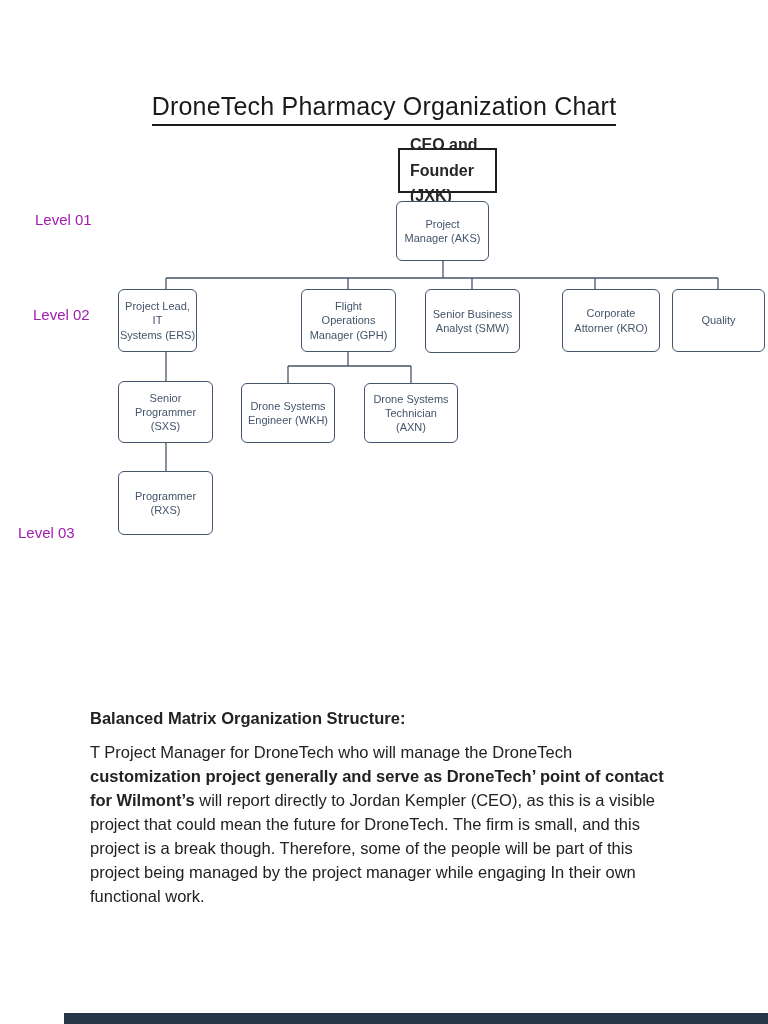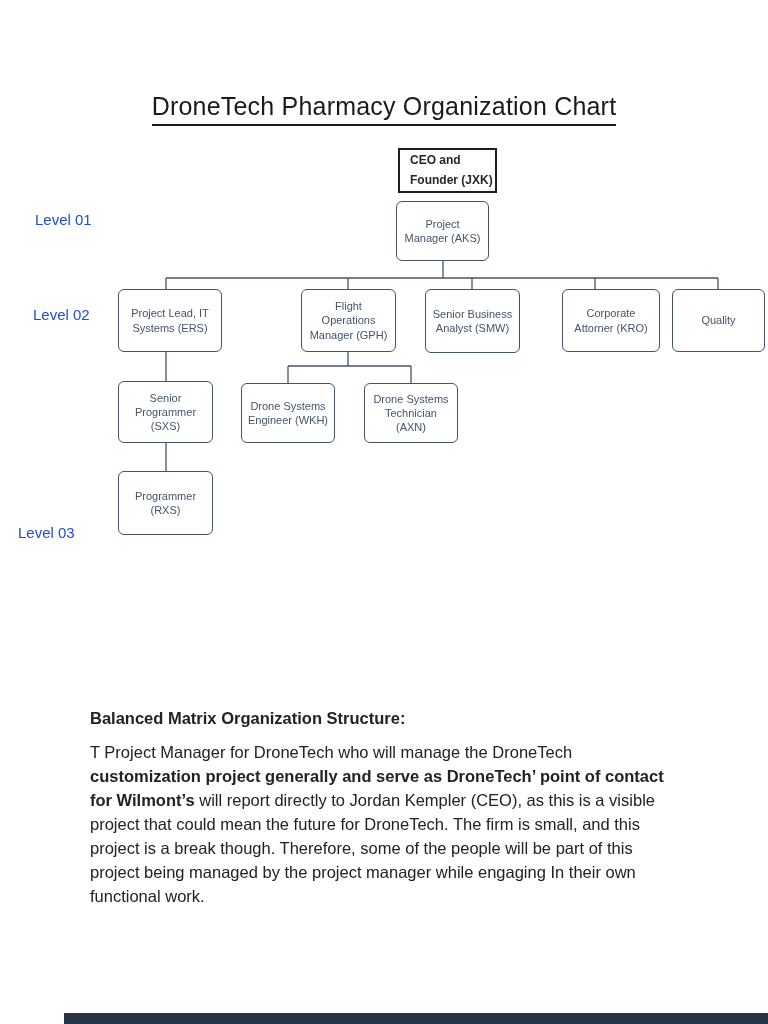--- a/index.html
+++ b/index.html
@@ -53,28 +53,28 @@
   }
   .node.ceo{
     border:2px solid var(--ceoborder);
     border-radius:0;
     justify-content:flex-start;
   }
   .node.ceo .node-label{
     text-align:left;
     padding-left:10px;
     font-weight:bold;
-    font-size:12px;
+    font-size:16px;
     line-height:1.6;
     color:var(--ceotext);
   }
   .level-label{
     position:absolute;
     font-size:15px;
-    color:#1d4ed8;
+    color:#a21caf;
     white-space:nowrap;
   }
   .body-text{
     position:absolute;left:90px;top:694px;width:582px;
     color:#222222;
     font-size:16.5px;
     line-height:24px;
   }
   .body-heading{margin:12px 0 10px 0;font-weight:bold;font-size:16.5px;}
   .body-paragraph{margin:0;}
@@ -116,21 +116,21 @@
     <div class="node ceo" style="left:398px;top:148px;width:99px;height:45px;">
       <div class="node-label">CEO and
 Founder (JXK)</div>
     </div>
 
     <div class="node" style="left:396px;top:201px;width:93px;height:60px;">
       <div class="node-label">Project
 Manager (AKS)</div>
     </div>
 
-    <div class="node" style="left:118px;top:289px;width:104px;height:63px;">
+    <div class="node" style="left:118px;top:289px;width:79px;height:63px;">
       <div class="node-label">Project Lead, IT
 Systems (ERS)</div>
     </div>
 
     <div class="node" style="left:301px;top:289px;width:95px;height:63px;">
       <div class="node-label">Flight
 Operations
 Manager (GPH)</div>
     </div>
 

